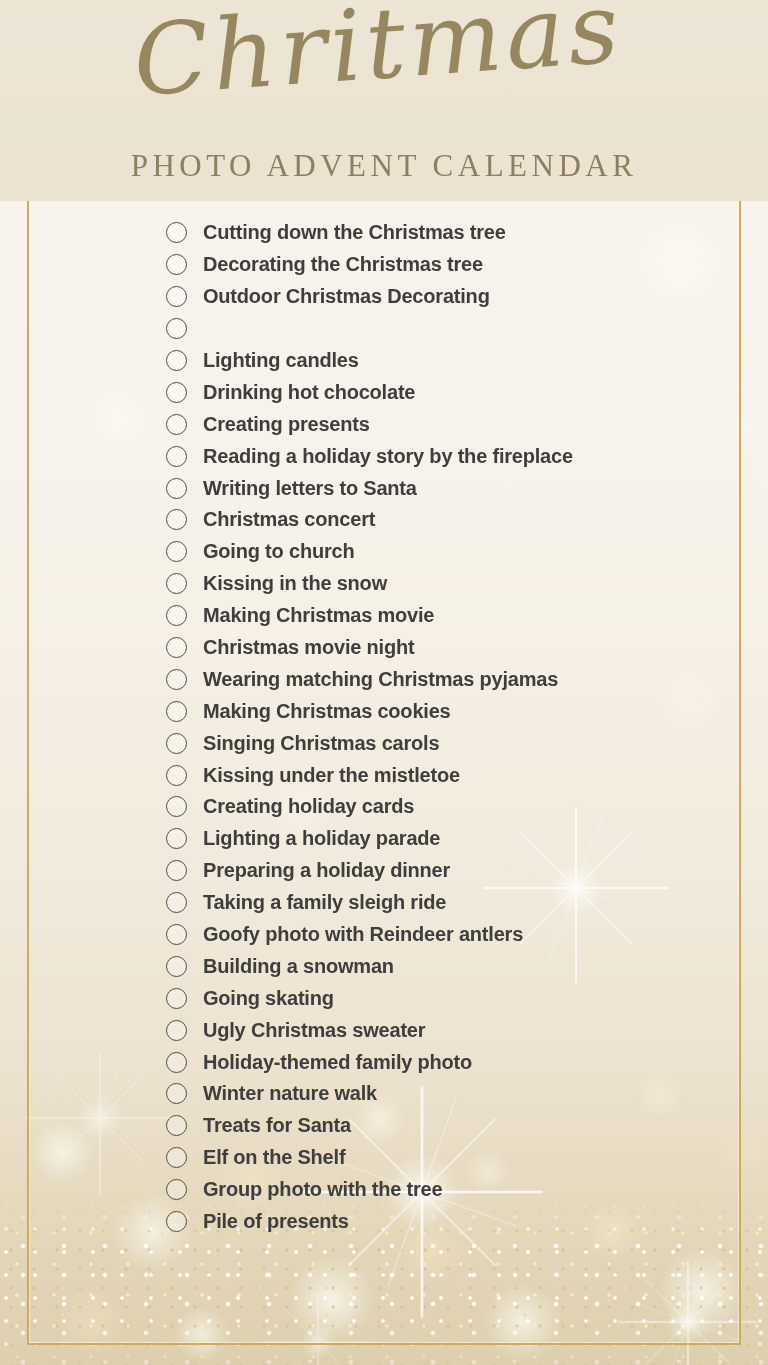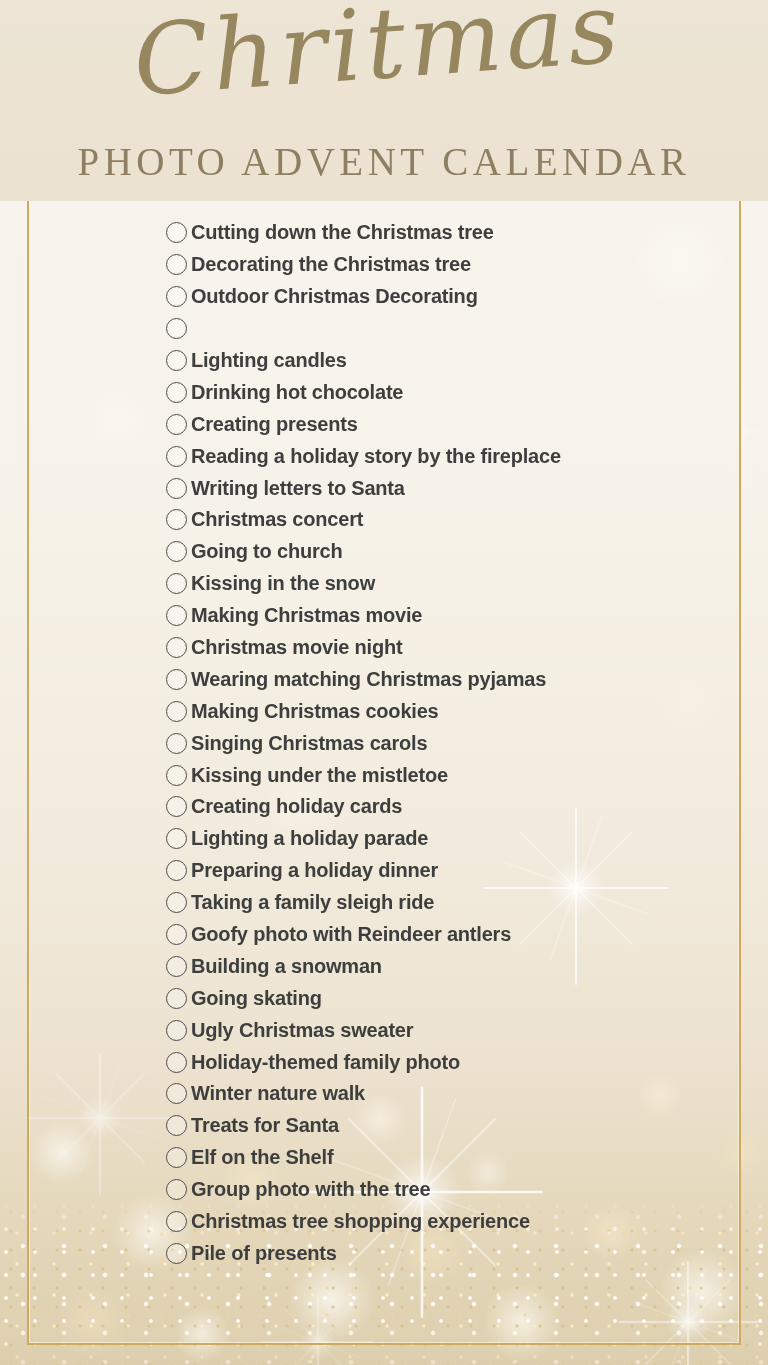--- a/index.html
+++ b/index.html
@@ -59,24 +59,24 @@
   }
   .script-title{
     position:absolute;top:-14px;left:48px;width:660px;text-align:center;
     font-family:"DejaVu Serif", serif;font-style:italic;font-weight:400;
     font-size:98px;line-height:1.2;letter-spacing:4px;color:#97875f;
     transform:rotate(-4deg);z-index:2;white-space:nowrap;
   }
   .subtitle{
     position:absolute;bottom:17px;left:0;right:0;text-align:center;
     font-family:"Liberation Serif", serif;font-weight:400;
-    font-size:39px;letter-spacing:4.5px;color:#8e7f62;white-space:nowrap;z-index:1;
+    font-size:31px;letter-spacing:4.5px;color:#8e7f62;white-space:nowrap;z-index:1;
   }
   .checklist{position:absolute;top:217px;left:166px;z-index:5;}
-  .row{display:flex;align-items:center;height:31.9px;gap:4px;}
+  .row{display:flex;align-items:center;height:31.9px;gap:16px;}
   .circle{
     width:21px;height:21px;box-sizing:border-box;flex:none;
     border:1.6px solid #4b4b4b;border-radius:50%;
     background:rgba(255,255,255,.3);
   }
   .label{
     font-weight:bold;font-size:20px;color:#3e3e3e;
     letter-spacing:-.2px;white-space:nowrap;
   }
 </style>
@@ -272,24 +272,20 @@
       <div class="row">
         <span class="circle"></span>
         <span class="label">Elf on the Shelf</span>
       </div>
 
       <div class="row">
         <span class="circle"></span>
         <span class="label">Group photo with the tree</span>
       </div>
 
-      <div class="row">
-        <span class="circle"></span>
-        <span class="label">Christmas tree shopping experience</span>
-      </div>
 
       <div class="row">
         <span class="circle"></span>
         <span class="label">Pile of presents</span>
       </div>
     </main>
 
 </div>
 
 </body></html>

